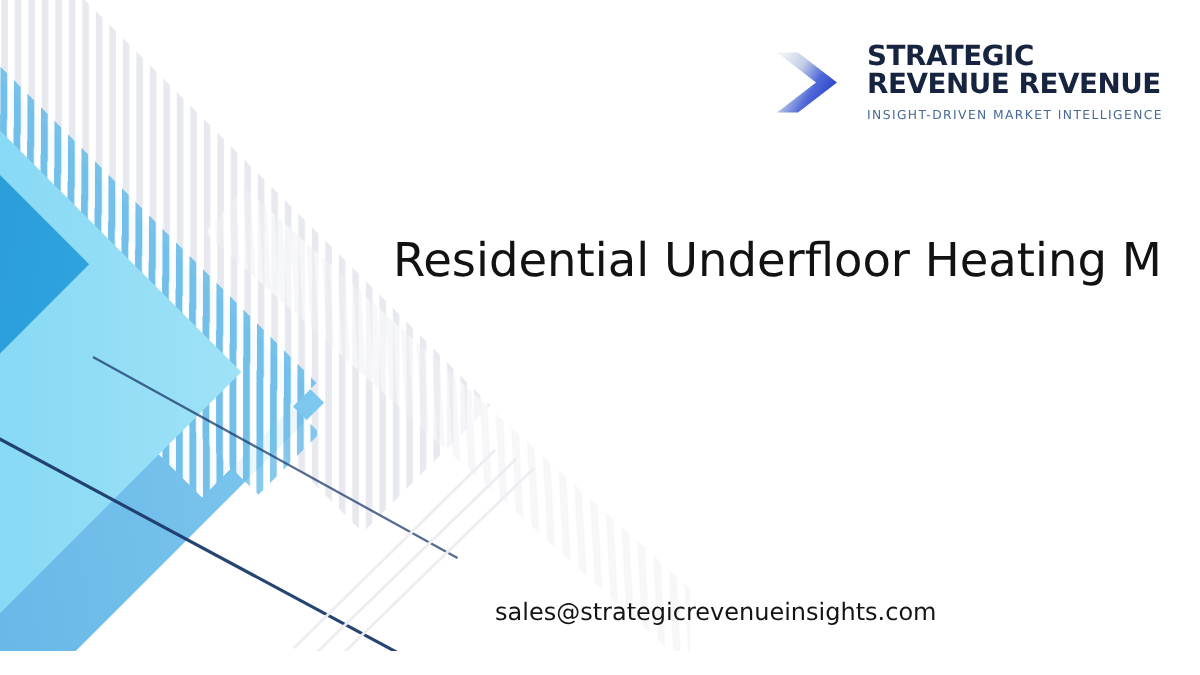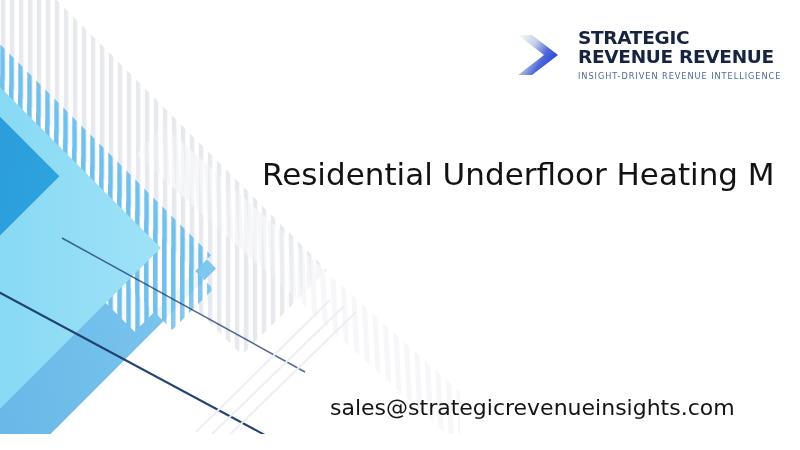--- a/index.html
+++ b/index.html
@@ -82,21 +82,21 @@
     color: #121212;
     white-space: nowrap;
   }
 
   
   #contact-email {
     position: absolute;
     left: 330px;
     top: 394px;
     font-family: "DejaVu Sans", sans-serif;
-    font-size: 22px;
+    font-size: 16px;
     line-height: 28px;
     color: #141414;
     white-space: nowrap;
   }
 </style>
 </head>
 <body>
 
 <div id="slide">
 
@@ -199,21 +199,21 @@
             <stop offset="100%" stop-color="#1b34c9"></stop>
           </linearGradient>
         </defs>
         <path d="M2 3 L28 23 L2 43 L16 43 L42 23 L16 3 Z" fill="url(#chevGrad)"></path>
       </svg>
     </div>
 
     <div id="logo-text">
       <div class="wordmark-line">STRATEGIC</div>
       <div class="wordmark-line">REVENUE REVENUE</div>
-      <div id="logo-tagline">INSIGHT-DRIVEN REVENUE INTELLIGENCE</div>
+      <div id="logo-tagline">INSIGHT-DRIVEN MARKET INTELLIGENCE</div>
     </div>
 
   </div>
 
   <div id="title">Residential Underfloor Heating M</div>
 
   <div id="contact-email">sales@strategicrevenueinsights.com</div>
 
 </div>
 

